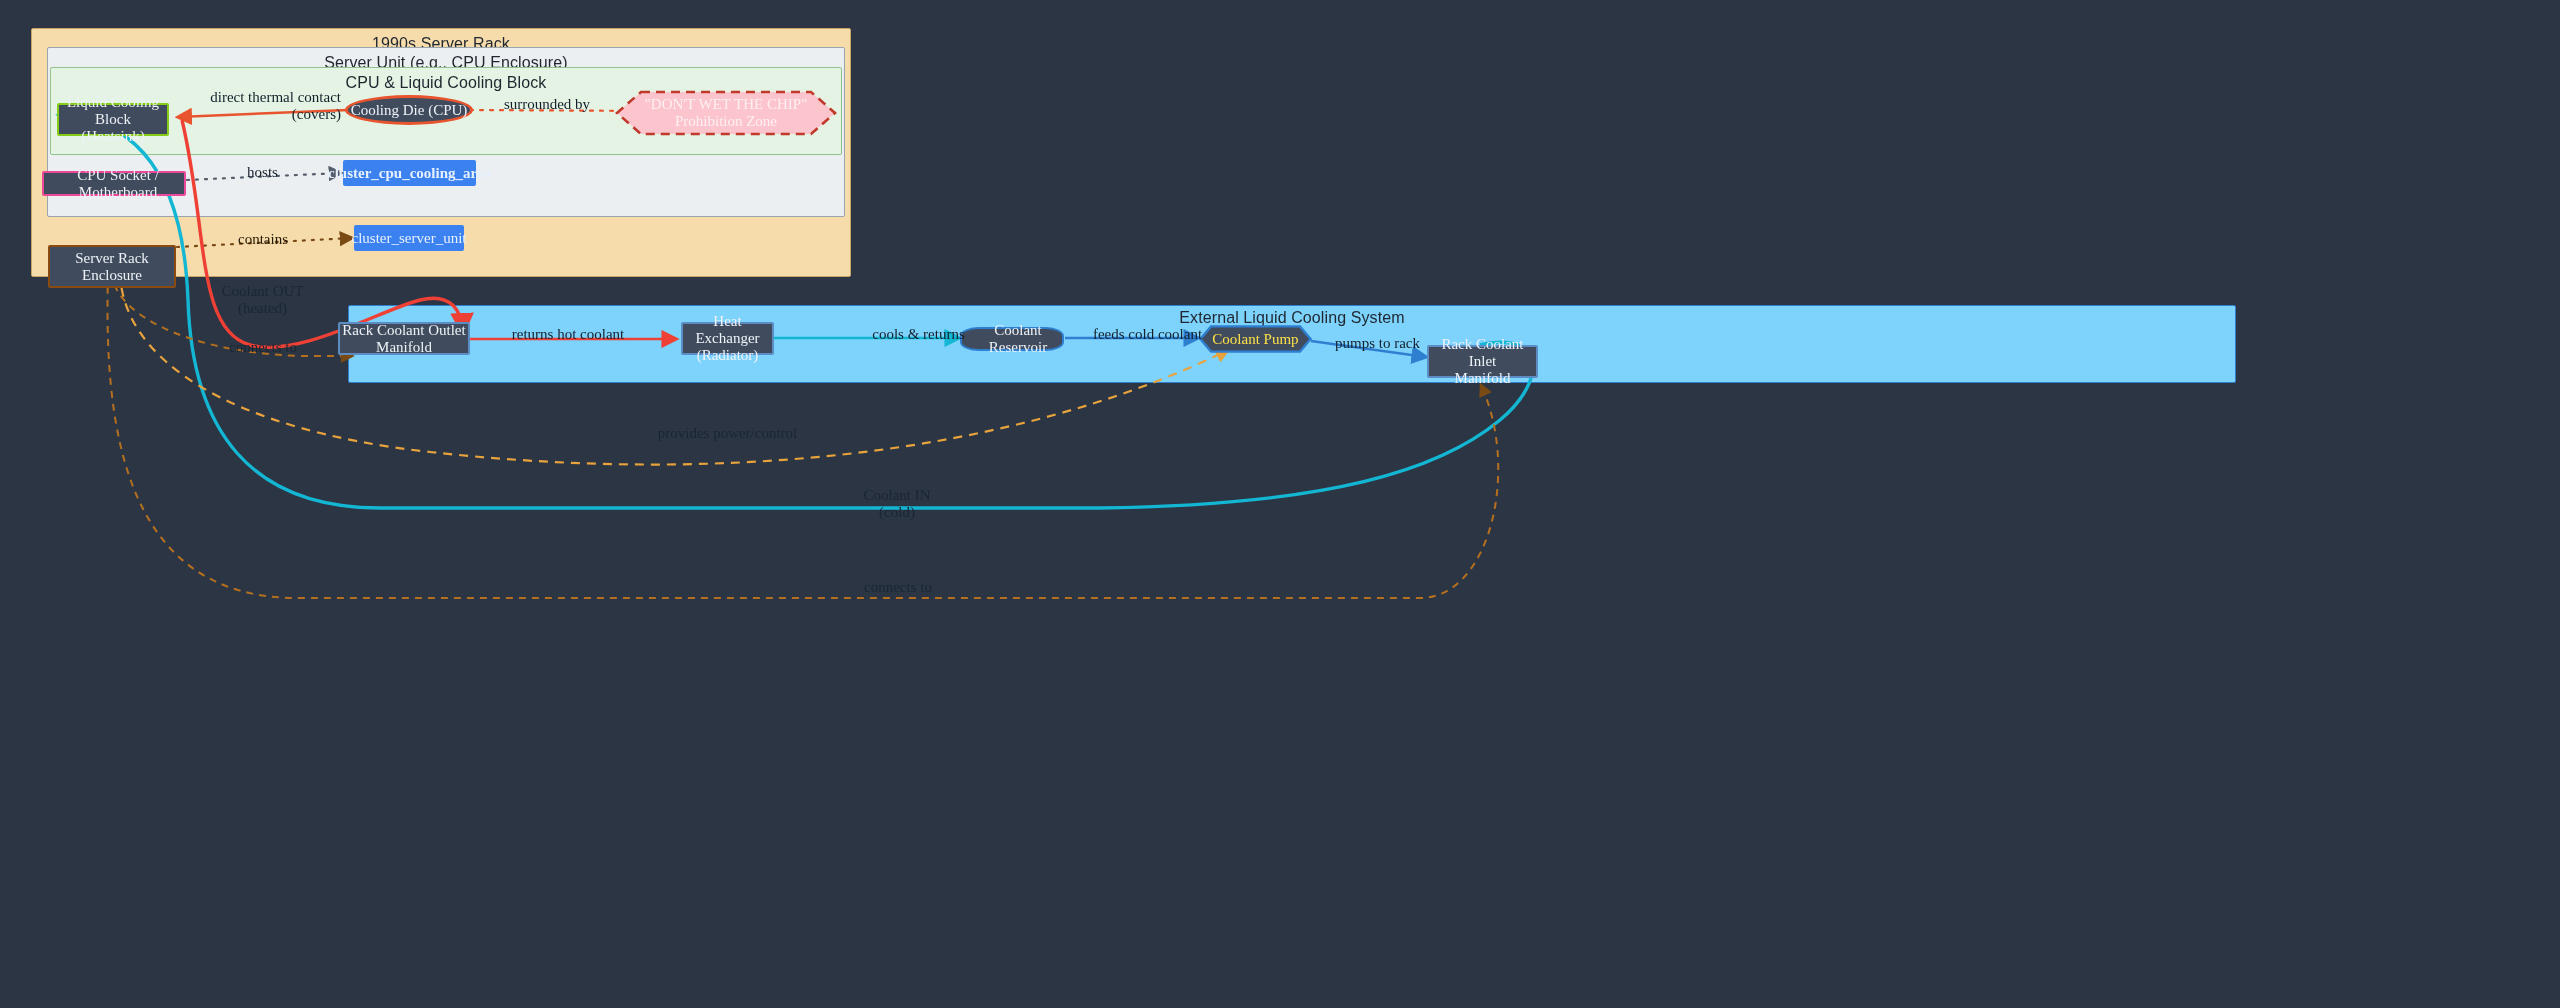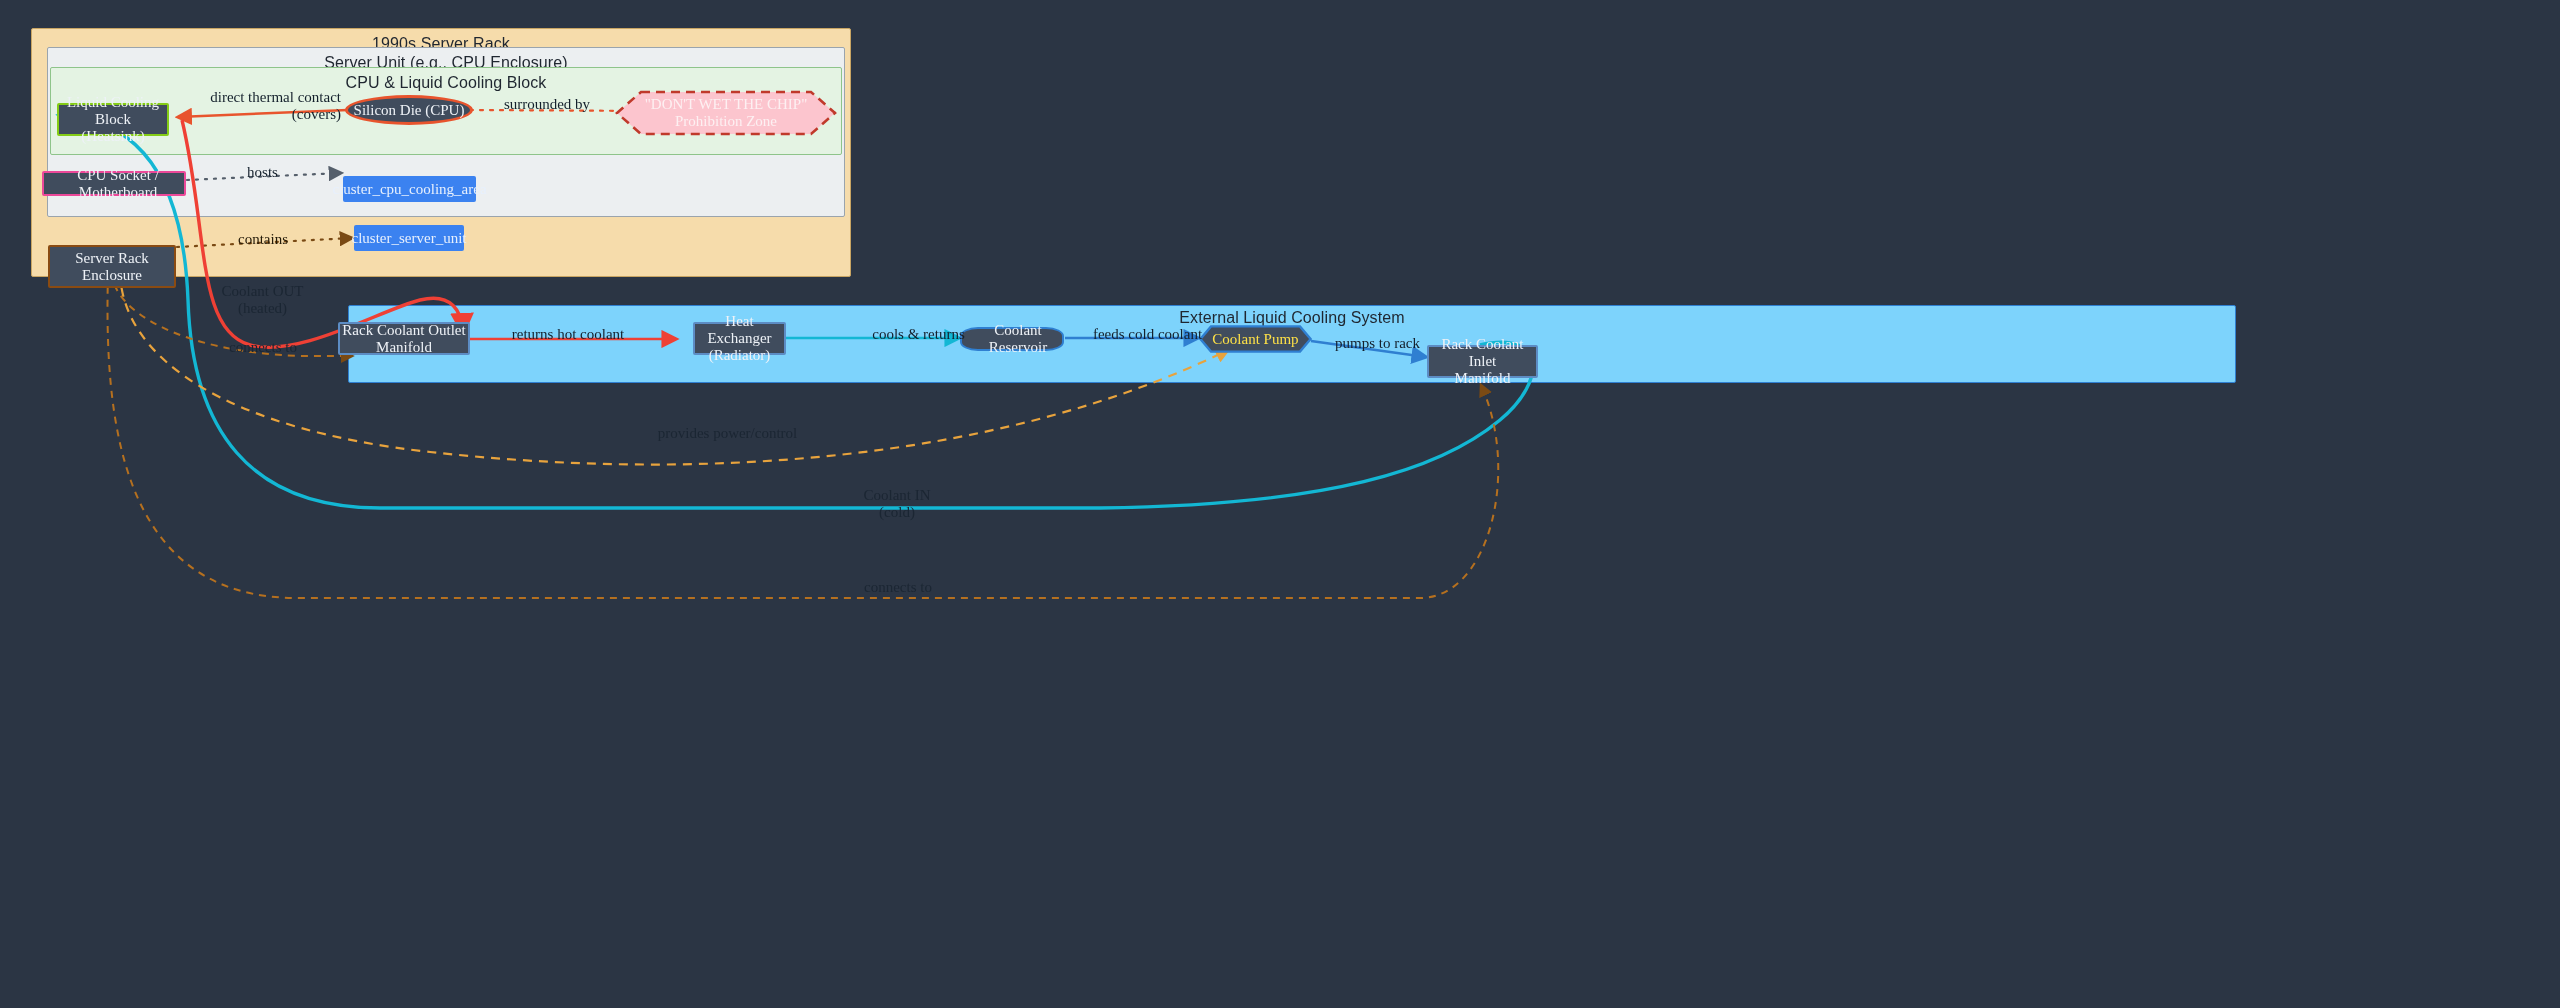--- a/index.html
+++ b/index.html
@@ -158,53 +158,53 @@
 
     <path d="M108,274 C104,420 120,600 300,598 L1420,598 C1490,598 1520,470 1481,385" fill="none" stroke="#b5701f" stroke-width="2.0" stroke-dasharray="7 6" marker-end="url(#ah-brown)"></path>
   </svg>
 
   <div class="node rect greenborder" style="left:57px;top:103px;width:112px;height:33px;">
     <span>Liquid Cooling Block
 (Heatsink)</span>
   </div>
 
   <div class="node ellipse" style="left:345px;top:95px;width:128px;height:30px;">
-    <span>Silicon Die (CPU)</span>
+    <span>Cooling Die (CPU)</span>
   </div>
 
   <div class="hexwrap prohibit" style="left:615px;top:90px;width:222px;height:46px;">
     <svg width="222" height="46" viewBox="0 0 222 46">
       <polygon points="26,2 196,2 220,23 196,44 26,44 2,23" fill="#fcc5ce" stroke="#c0392b" stroke-width="2.6" stroke-dasharray="9 6"></polygon>
     </svg>
     <div class="hexlabel">"DON'T WET THE CHIP"
 Prohibition Zone</div>
   </div>
 
   <div class="node rect plainborder" style="left:42px;top:171px;width:144px;height:25px;">
     <span>CPU Socket / Motherboard</span>
   </div>
 
   <div class="node rect brownborder" style="left:48px;top:245px;width:128px;height:43px;">
     <span>Server Rack Enclosure</span>
   </div>
 
-  <div class="node clusterref" style="left:343px;top:176px;width:133px;height:26px;">
+  <div class="node clusterref" style="left:343px;top:160px;width:133px;height:26px;font-weight:bold;">
     <span>cluster_cpu_cooling_area</span>
   </div>
 
   <div class="node clusterref" style="left:354px;top:225px;width:110px;height:26px;">
     <span>cluster_server_unit</span>
   </div>
 
   <div class="node rect" style="left:338px;top:322px;width:132px;height:33px;">
     <span>Rack Coolant Outlet
 Manifold</span>
   </div>
 
-  <div class="node rect" style="left:681px;top:322px;width:93px;height:33px;margin-left:12px;">
+  <div class="node rect" style="left:681px;top:322px;width:93px;height:33px;">
     <span>Heat Exchanger
 (Radiator)</span>
   </div>
 
   <div class="node cyl" style="left:960px;top:327px;width:104px;height:24px;padding-left:12px;">
     <span>Coolant Reservoir</span>
   </div>
 
   <div class="hexwrap" style="left:1199px;top:325px;width:113px;height:28px;">
     <svg width="113" height="28" viewBox="0 0 113 28">

